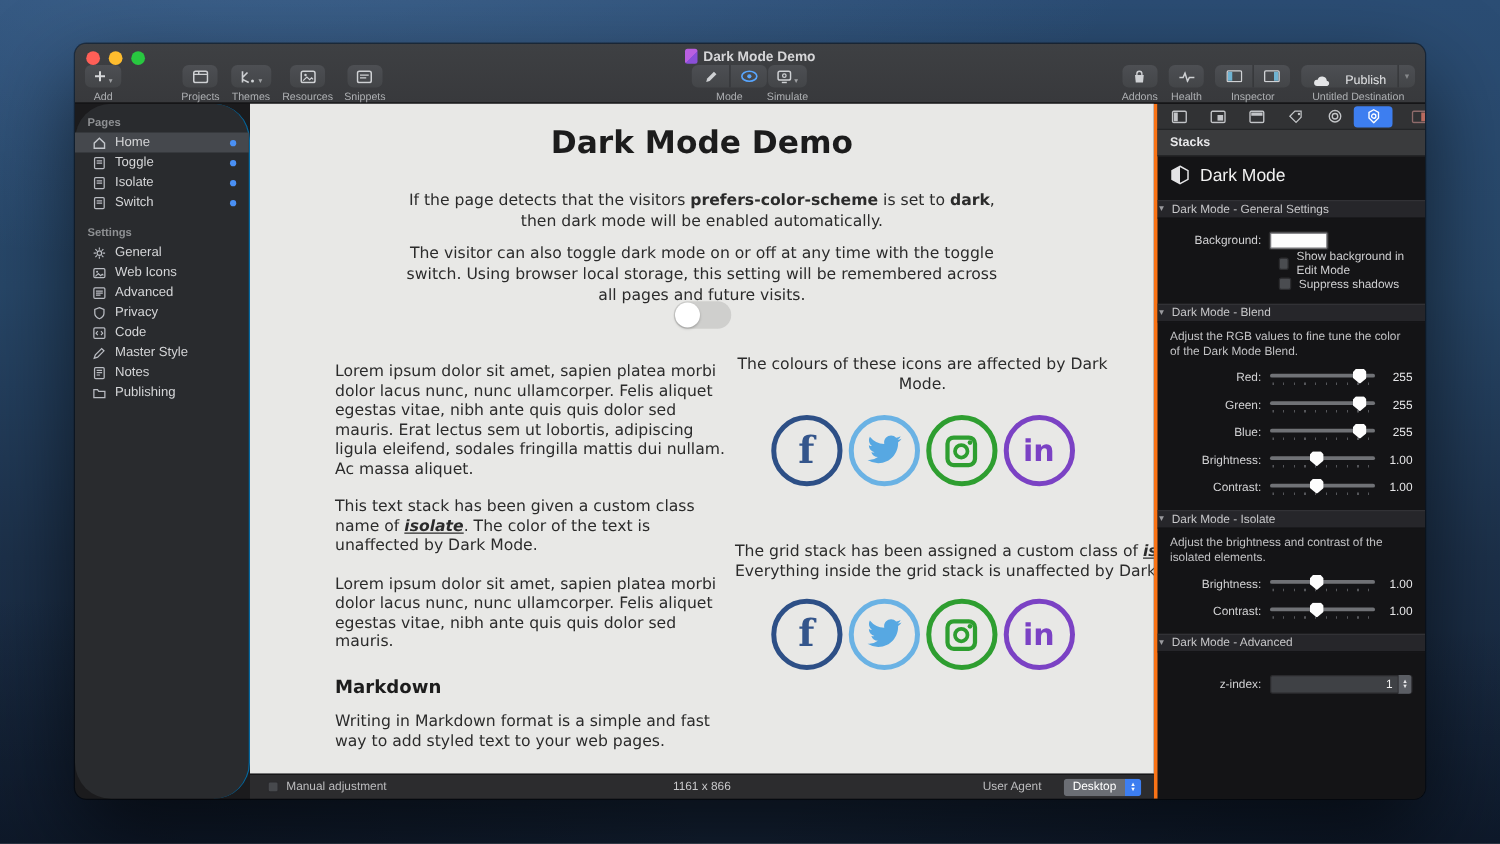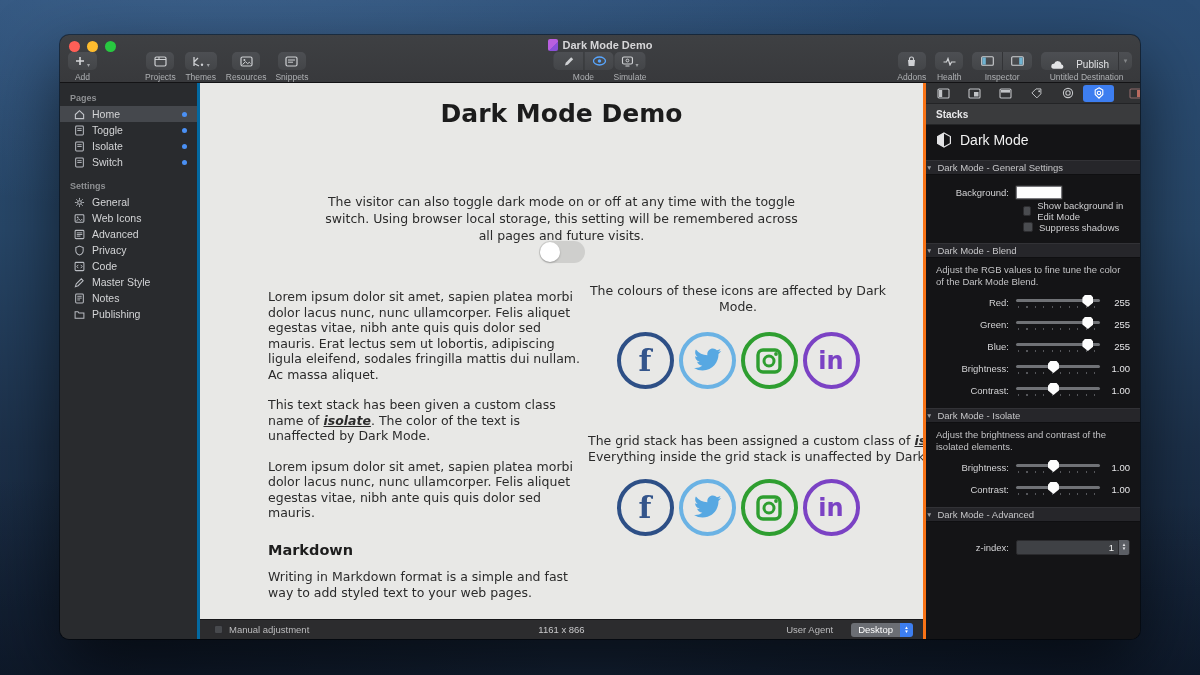--- a/index.html
+++ b/index.html
@@ -47,21 +47,21 @@
   .caret { font-size:6px; color:#9fa1a4; align-self:flex-end; margin-bottom:2px; }
   .publish-group { display:flex; border-radius:5px; overflow:hidden; background:linear-gradient(#4d4f53,#434548); }
   .publish-main { height:18px; padding:0 9px; display:flex; gap:11px; align-items:flex-end; color:#e3e4e6; font-size:10px; }
   .publish-caret { width:14px; display:flex; align-items:center; justify-content:center; border-left:1px solid #333437; color:#85878a; font-size:7px; }
   .ticon { display:block; }
 
   
   .main { flex:1; display:flex; min-height:0; }
 
   
-  .sidebar { width:140px; flex:0 0 140px; background:#292b2e; border-right:3px solid #0369a1; padding-top:6px; color:#d4d5d7; }
+  .sidebar { width:140px; flex:0 0 140px; background:#292b2e; border-right:1px solid #0369a1; padding-top:6px; color:#d4d5d7;border-radius:29px; }
   .side-head { font-size:9px; color:#8e9093; padding:4px 0 3px 10px; font-weight:bold; }
   .side-item { height:16px; display:flex; align-items:center; padding-left:13px; position:relative; font-size:10.5px; }
   .side-item .sico { width:13px; margin-right:6px; display:flex; justify-content:center; }
   .side-item.selected { background:#45484d; }
   .dot { position:absolute; right:10px; width:5px; height:5px; border-radius:50%; background:#4a90f4; }
   .side-gap { height:7px; }
 
   
   .contentcol { flex:1; display:flex; flex-direction:column; min-width:0; }
   .canvas { flex:1; background:#e8e8e6; position:relative; overflow:hidden; color:#2b2b2b;
@@ -401,20 +401,21 @@
             </svg>
           </span>
         <span>Publishing</span>
       </div>
     </aside>
 
     <div class="contentcol">
       <div class="canvas">
         <div class="page-title">Dark Mode Demo</div>
 
+        <div class="p-center p1"><span>If the page detects that the visitors </span><b>prefers-color-scheme</b><span> is set to </span><b>dark</b><span>, then dark mode will be enabled automatically.</span></div>
 
         <div class="p-center p2">The visitor can also toggle dark mode on or off at any time with the toggle switch. Using browser local storage, this setting will be remembered across all pages and future visits.</div>
 
         <div class="toggle">
           <div class="knob"></div>
         </div>
 
         <div class="leftcol">
           <p>Lorem ipsum dolor sit amet, sapien platea morbi dolor lacus nunc, nunc ullamcorper. Felis aliquet egestas vitae, nibh ante quis quis dolor sed mauris. Erat lectus sem ut lobortis, adipiscing ligula eleifend, sodales fringilla mattis dui nullam. Ac massa aliquet.</p>
           <p><span>This text stack has been given a custom class name of </span><span class="iso-word">isolate</span><span>. The color of the text is unaffected by Dark Mode.</span></p>

